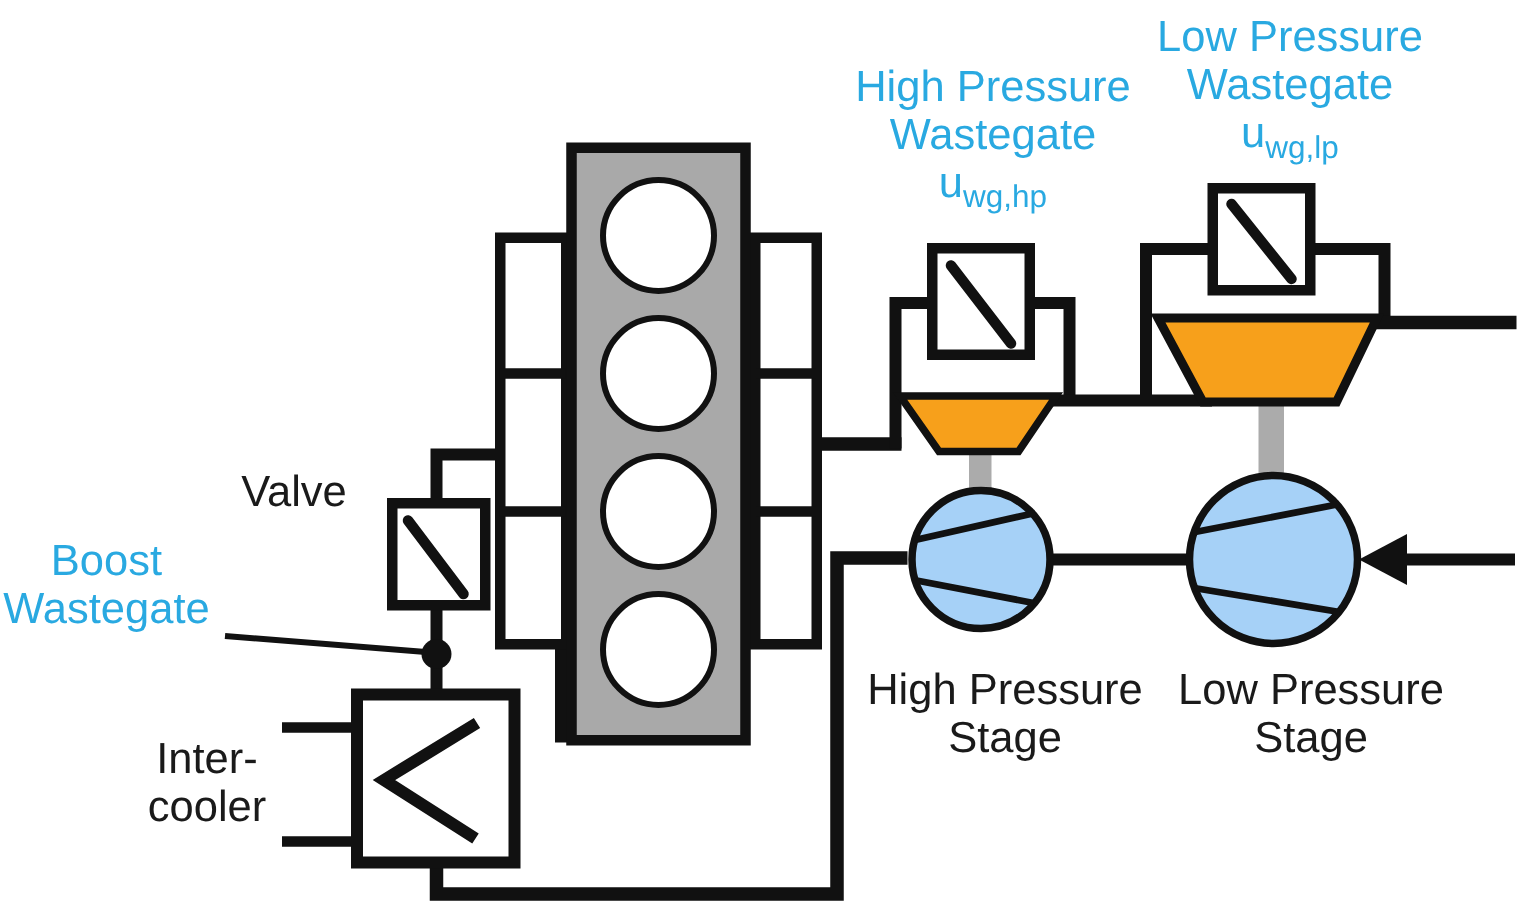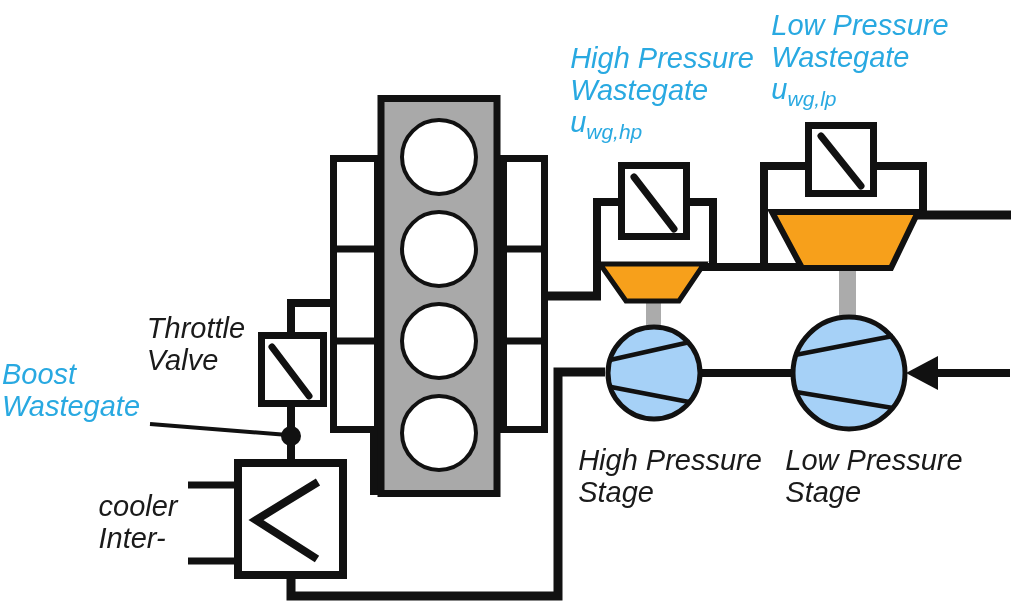--- a/index.html
+++ b/index.html
@@ -1,20 +1,20 @@
 <!DOCTYPE html>
 <html><head>
 <meta charset="utf-8">
 <style>
   html,body{margin:0;padding:0;background:#fff;}
   .stage{position:relative;width:1024px;height:612px;background:#ffffff;overflow:hidden;
          font-family:"Liberation Sans", sans-serif;}
   .stage svg{position:absolute;left:0;top:0;}
-  .lbl{position:absolute;transform:translateX(-50%);white-space:nowrap;
-       font-size:29px;line-height:32px;color:#1a1a1a;font-style:italic;}
+  .lbl{position:absolute;transform:translateX(-50%);text-align:center;white-space:nowrap;
+       font-size:29px;line-height:32px;color:#1a1a1a;}
   .lbl.accent{color:#29A9E1;}
   .sub{font-size:21px;position:relative;top:7px;}
   .pipe{stroke:#111;fill:none;}
   .comp{stroke:#111;}
 </style>
 </head>
 <body>
 
 <div class="stage">
 
@@ -97,32 +97,31 @@
     <div><span>u</span><span class="sub">wg,hp</span></div>
   </div>
 
   <div class="lbl accent" style="left:860px;top:9px">
     <div>Low Pressure</div>
     <div>Wastegate</div>
     <div><span>u</span><span class="sub">wg,lp</span></div>
   </div>
 
   <div class="lbl" style="left:196px;top:312px">
-    <div>Throttle</div>
     <div>Valve</div>
   </div>
 
   <div class="lbl accent" style="left:71px;top:358px">
     <div>Boost</div>
     <div>Wastegate</div>
   </div>
 
   <div class="lbl" style="left:138px;top:490px">
+    <div>Inter-</div>
     <div>cooler</div>
-    <div>Inter-</div>
   </div>
 
   <div class="lbl" style="left:670px;top:444px">
     <div>High Pressure</div>
     <div>Stage</div>
   </div>
 
   <div class="lbl" style="left:874px;top:444px">
     <div>Low Pressure</div>
     <div>Stage</div>

